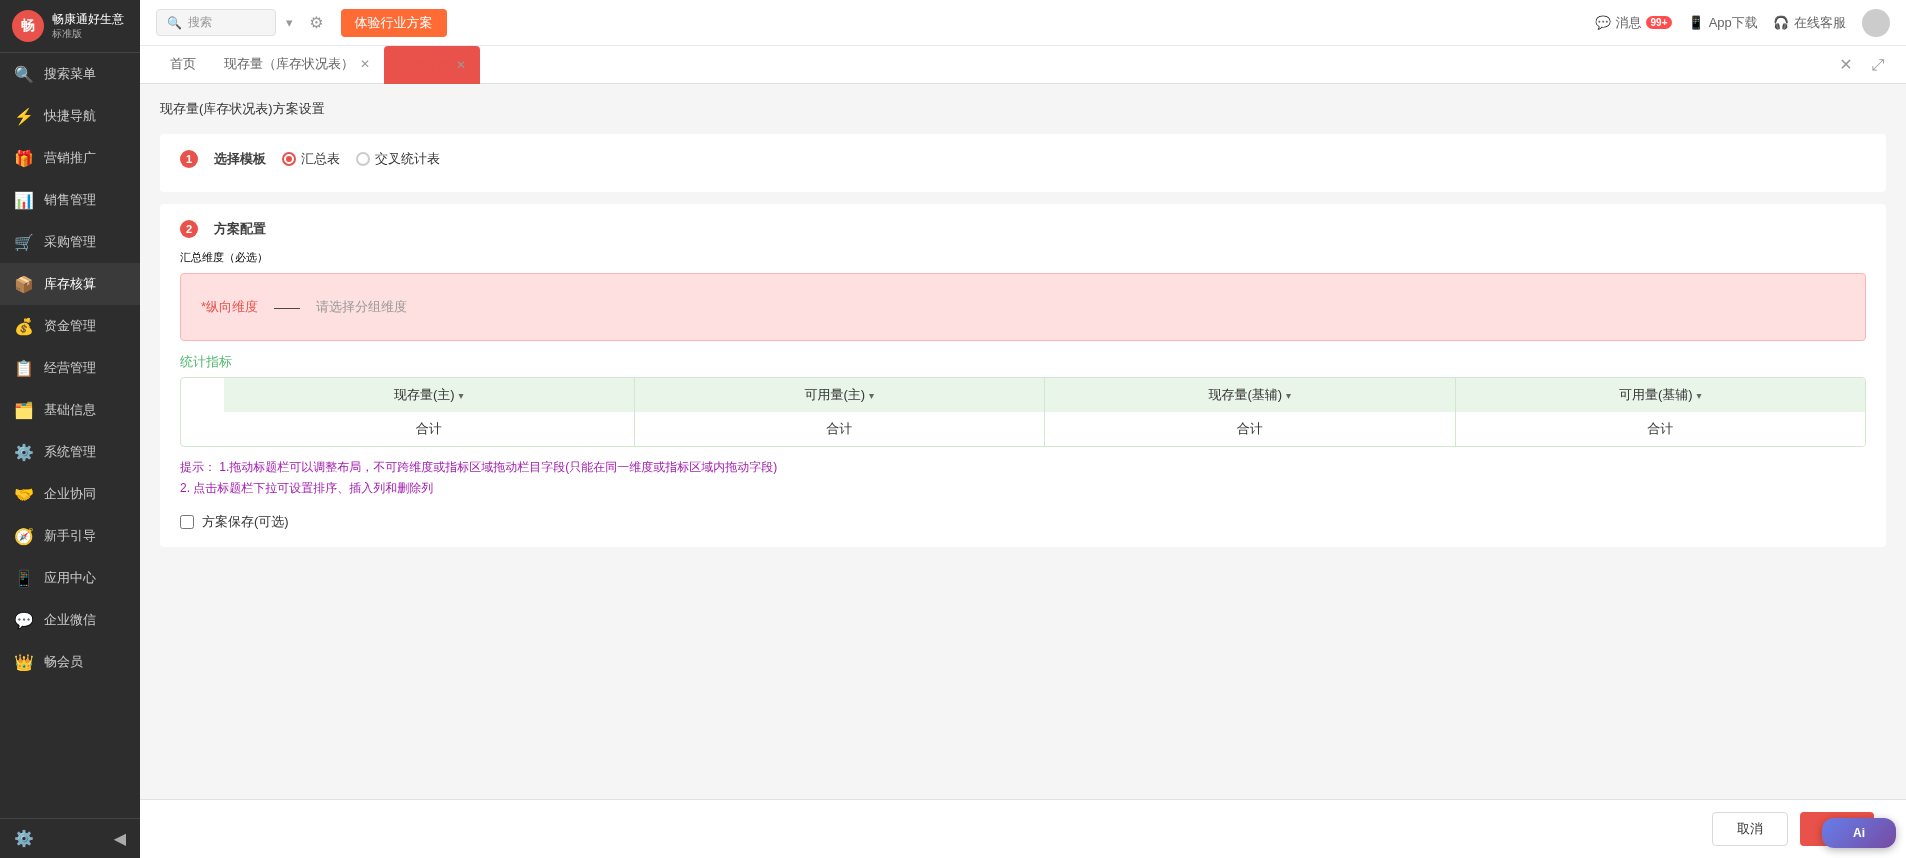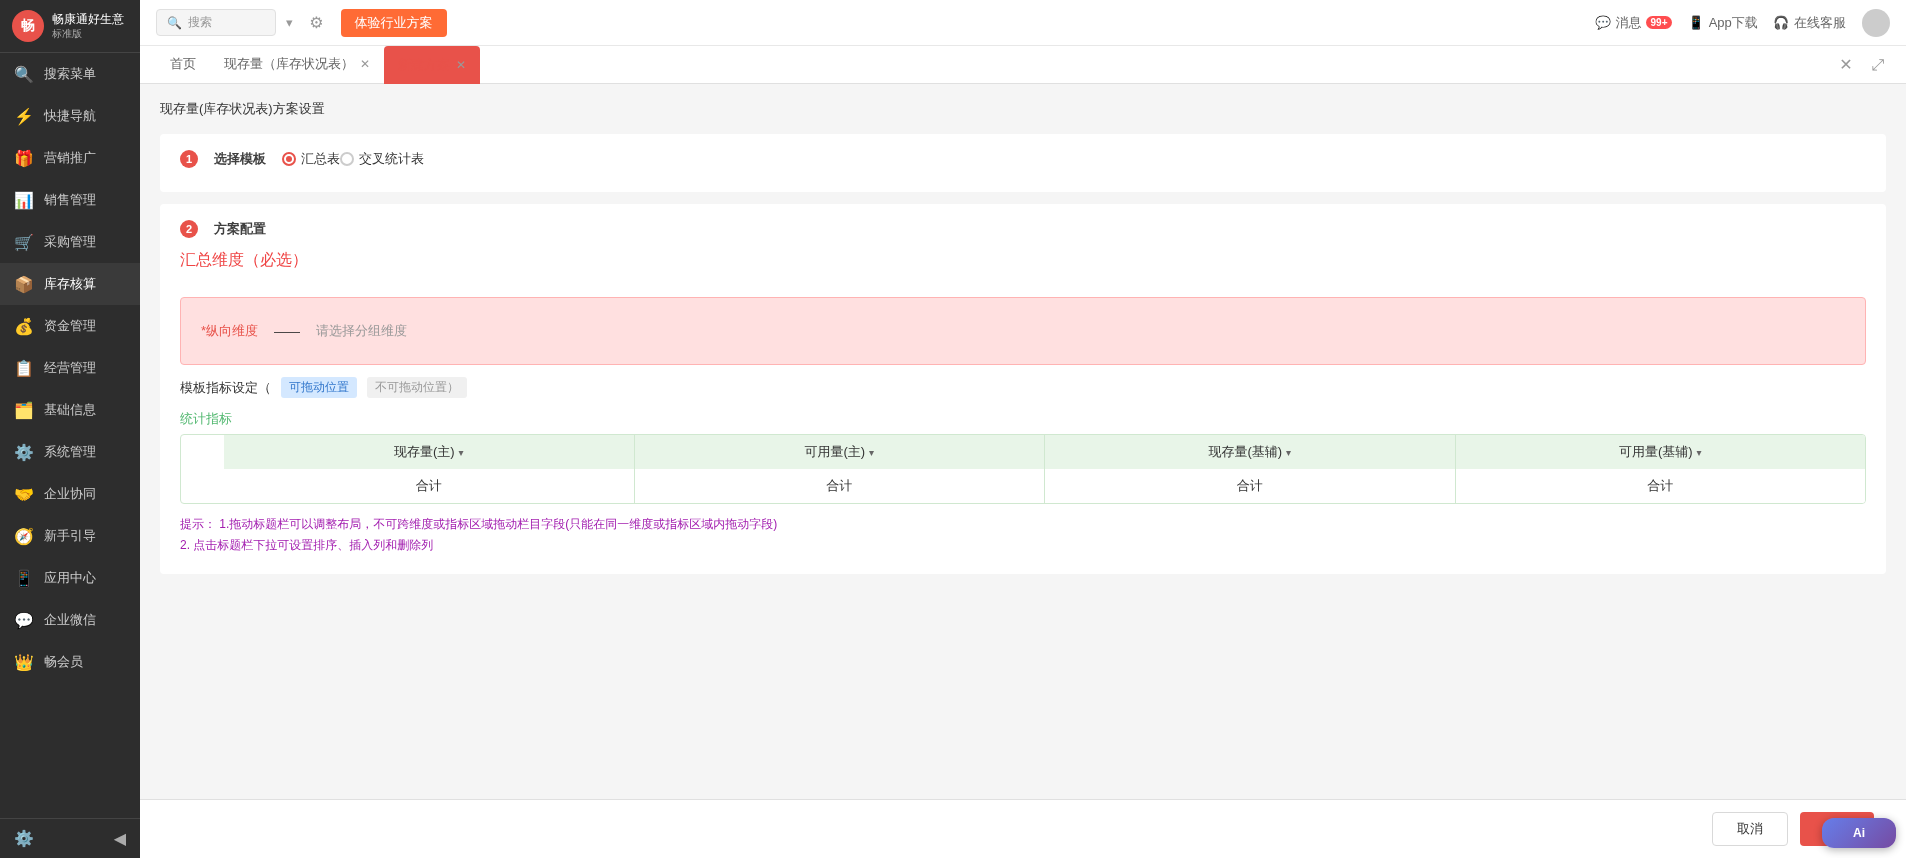--- a/index.html
+++ b/index.html
@@ -173,34 +173,34 @@
     }
 
     .step-badge {
       background: #e8524a; color: #fff;
       border-radius: 50%; width: 18px; height: 18px;
       display: flex; align-items: center; justify-content: center;
       font-size: 11px; font-weight: bold; flex-shrink: 0;
     }
     .step-label { font-size: 13px; font-weight: 600; color: #404040; }
 
-    .radio-group { display: flex; align-items: center; }
+    .radio-group { display: flex; align-items: center; gap: 16px; }
     .radio-item { display: flex; align-items: center; gap: 5px; cursor: pointer; font-size: 13px; color: #333; }
     .radio-dot {
       width: 14px; height: 14px; border-radius: 50%;
       border: 2px solid #ccc;
       display: flex; align-items: center; justify-content: center;
     }
     .radio-dot.checked { border-color: #e8524a; }
     .radio-dot.checked::after {
       content: ''; width: 6px; height: 6px;
       background: #e8524a; border-radius: 50%;
     }
 
-    .subsection-title { font-size: 16px; color: #ef4444; margin-bottom: 26px; }
+    .subsection-title { font-size: 11px; color: #000000; margin-bottom: 8px; }
 
     .dimension-area {
       background: #ffe0e0;
       border: 1px solid #ffb3b3;
       border-radius: 4px;
       padding: 24px 20px;
       margin-bottom: 12px;
       display: flex; align-items: center; gap: 16px;
     }
     .dimension-required { color: #e8524a; font-size: 13px; }
@@ -432,25 +432,20 @@
       </div>
 
       <div class="subsection-title">汇总维度（必选）</div>
 
       <div class="dimension-area">
         <span class="dimension-required">*纵向维度</span>
         <span class="dimension-arrow">——</span>
         <span class="dimension-placeholder">请选择分组维度</span>
       </div>
 
-      <div class="indicator-settings">
-        <span>模板指标设定（</span>
-        <span class="indicator-tag movable">可拖动位置</span>
-        <span class="indicator-tag fixed">不可拖动位置）</span>
-      </div>
 
       <div class="stats-table-title">统计指标</div>
 
       <div class="stats-table">
         <div class="stats-table-header">
           <div class="stats-col">
             <span>现存量(主)</span>
             <span class="chevron-icon">▾</span>
           </div>
           <div class="stats-col">
@@ -480,20 +475,24 @@
             <span>合计</span>
           </div>
         </div>
       </div>
 
       <div class="tips-area">
         <p>提示：   1.拖动标题栏可以调整布局，不可跨维度或指标区域拖动栏目字段(只能在同一维度或指标区域内拖动字段)</p>
         <p>         2. 点击标题栏下拉可设置排序、插入列和删除列</p>
       </div>
 
+      <div class="save-row">
+        <input type="checkbox" class="save-checkbox" style="">
+        <span>方案保存(可选)</span>
+      </div>
     </div>
   </div>
 
   <div class="bottombar">
     <button class="btn-cancel">取消</button>
     <button class="btn-query">查询</button>
   </div>
 </div>
 
 <div class="ai-bubble" style="position:fixed;bottom:10px;right:10px;">Ai</div>

